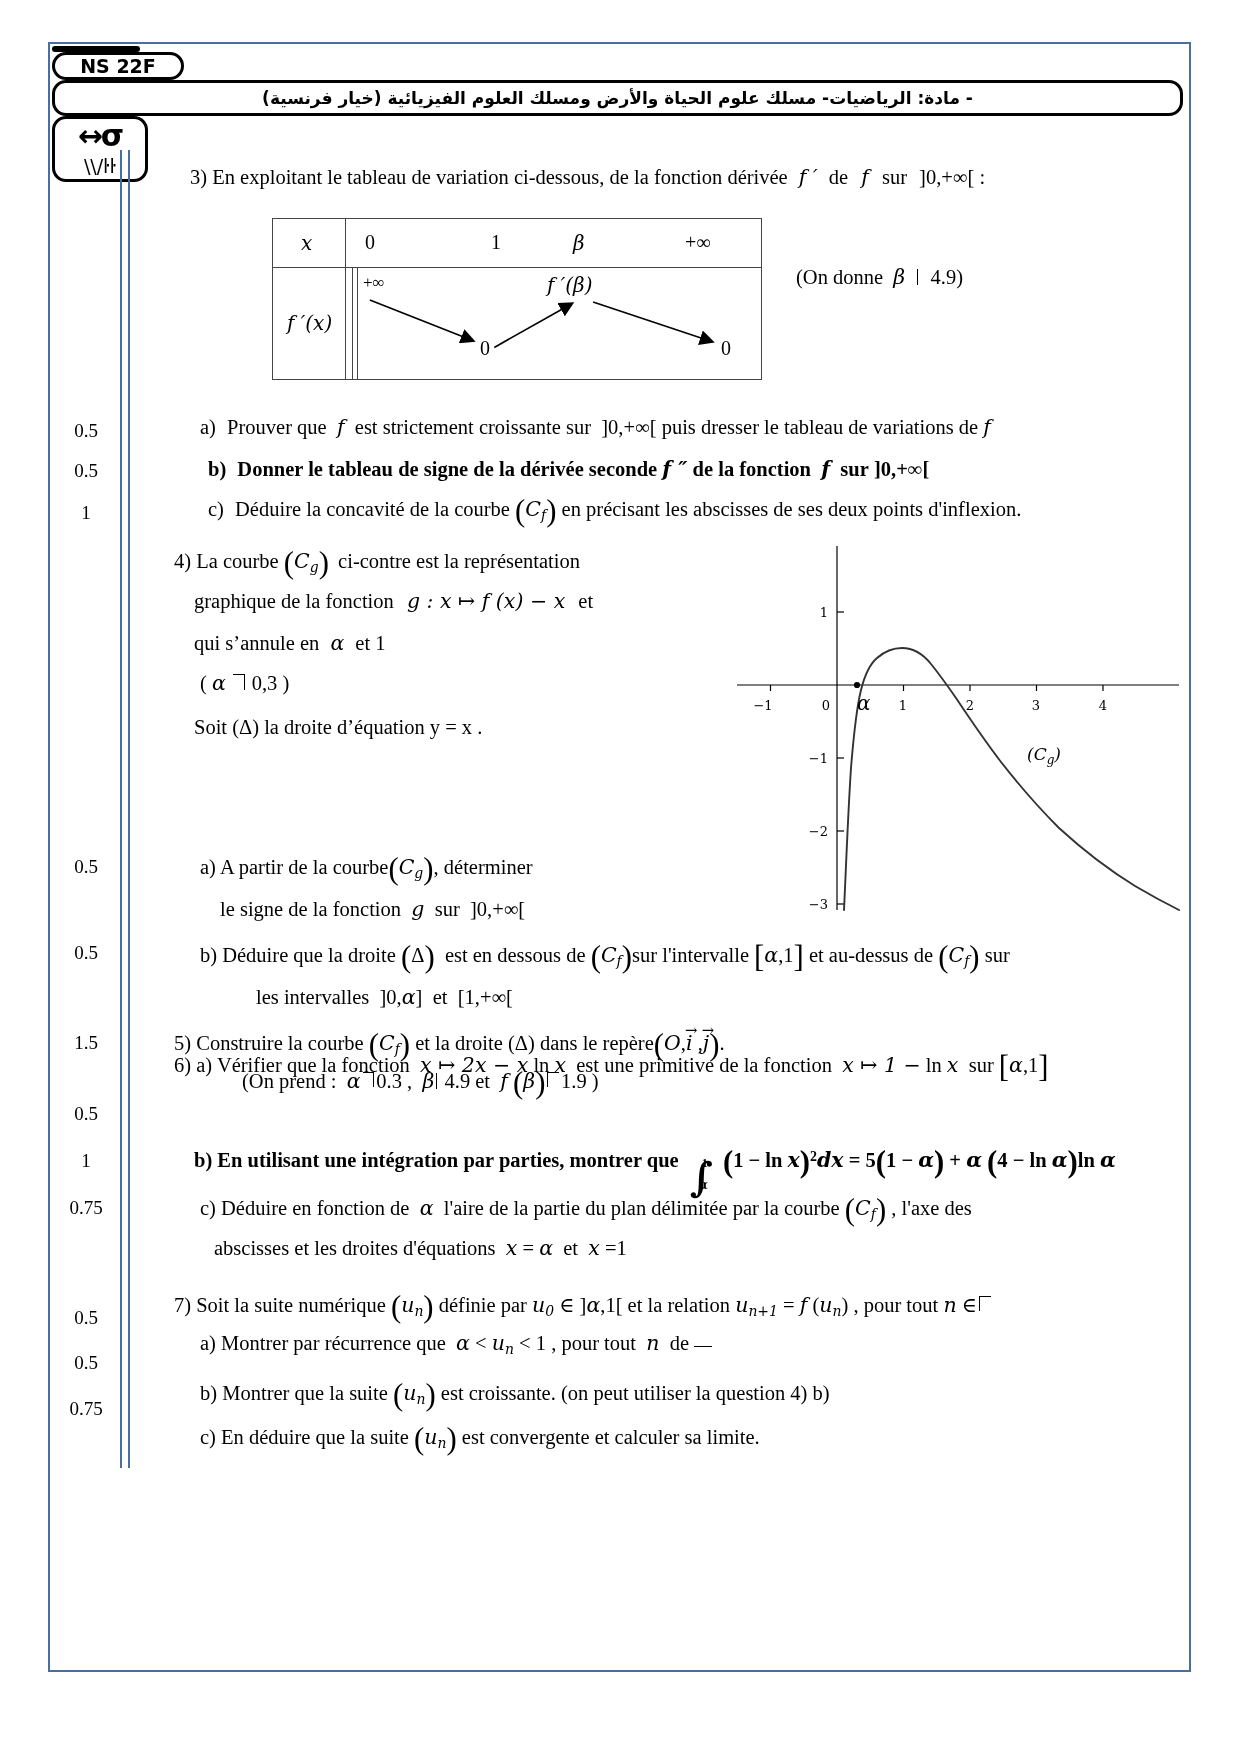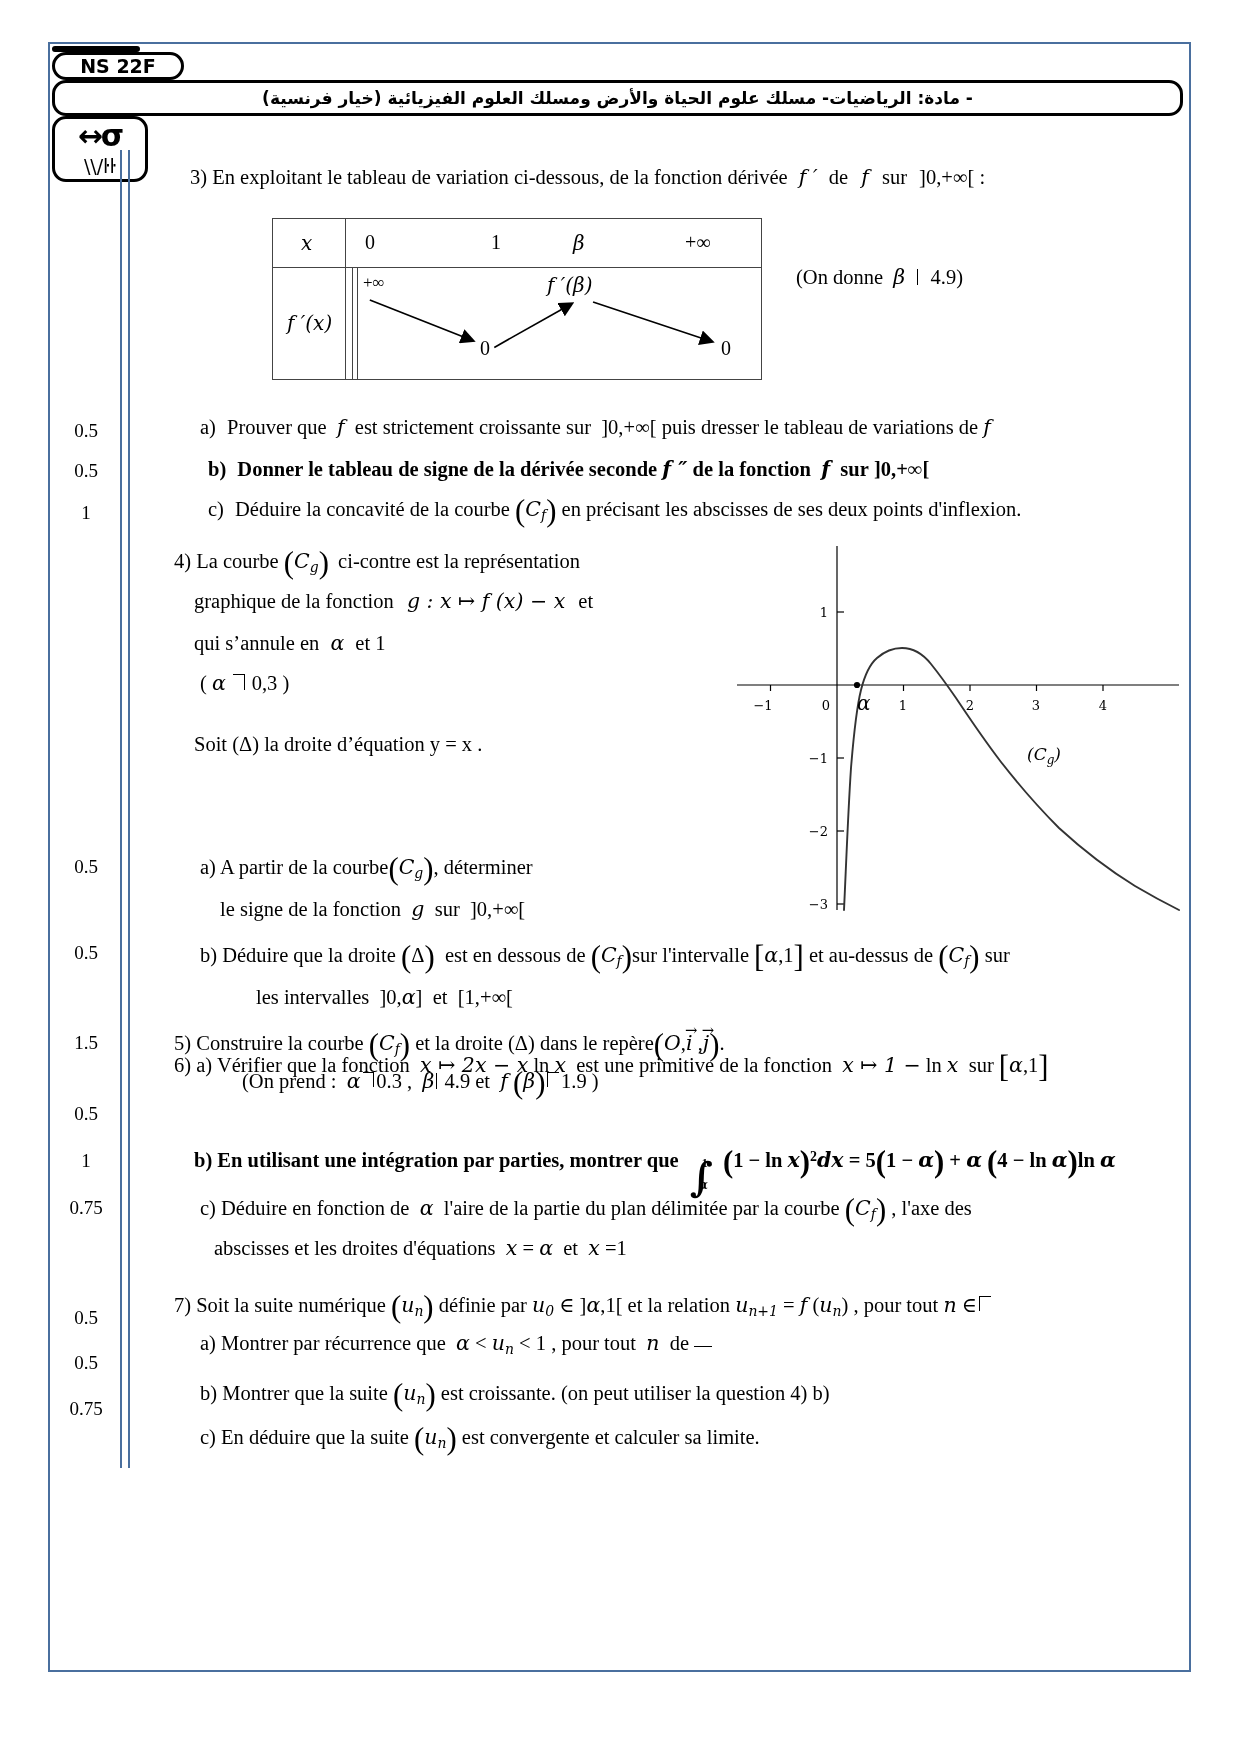--- a/index.html
+++ b/index.html
@@ -348,21 +348,21 @@
       <span class="gr" style="padding:0 6px">α</span>
       <span>et  1</span>
     </div>
 
     <div class="line" style="left:68px; top:522px;">
       <span>(&nbsp;</span><span class="gr">α</span>
       <span class="tofu"></span>
       <span>0,3 )</span>
     </div>
 
-    <div class="line" style="left:62px; top:566px;margin-top:17px;">Soit (Δ) la droite d’équation y = x .</div>
+    <div class="line" style="left:62px; top:566px;">Soit (Δ) la droite d’équation y = x .</div>
 
     <div class="graph-wrap">
       <svg viewBox="0 0 455 375" width="455" height="375">
 
         <g stroke="#000" stroke-width="1.2" fill="none">
           <line x1="10" y1="147" x2="452" y2="147"></line>
           <line x1="110" y1="8" x2="110" y2="372"></line>
         </g>
 
         <g stroke="#000" stroke-width="1.2">

